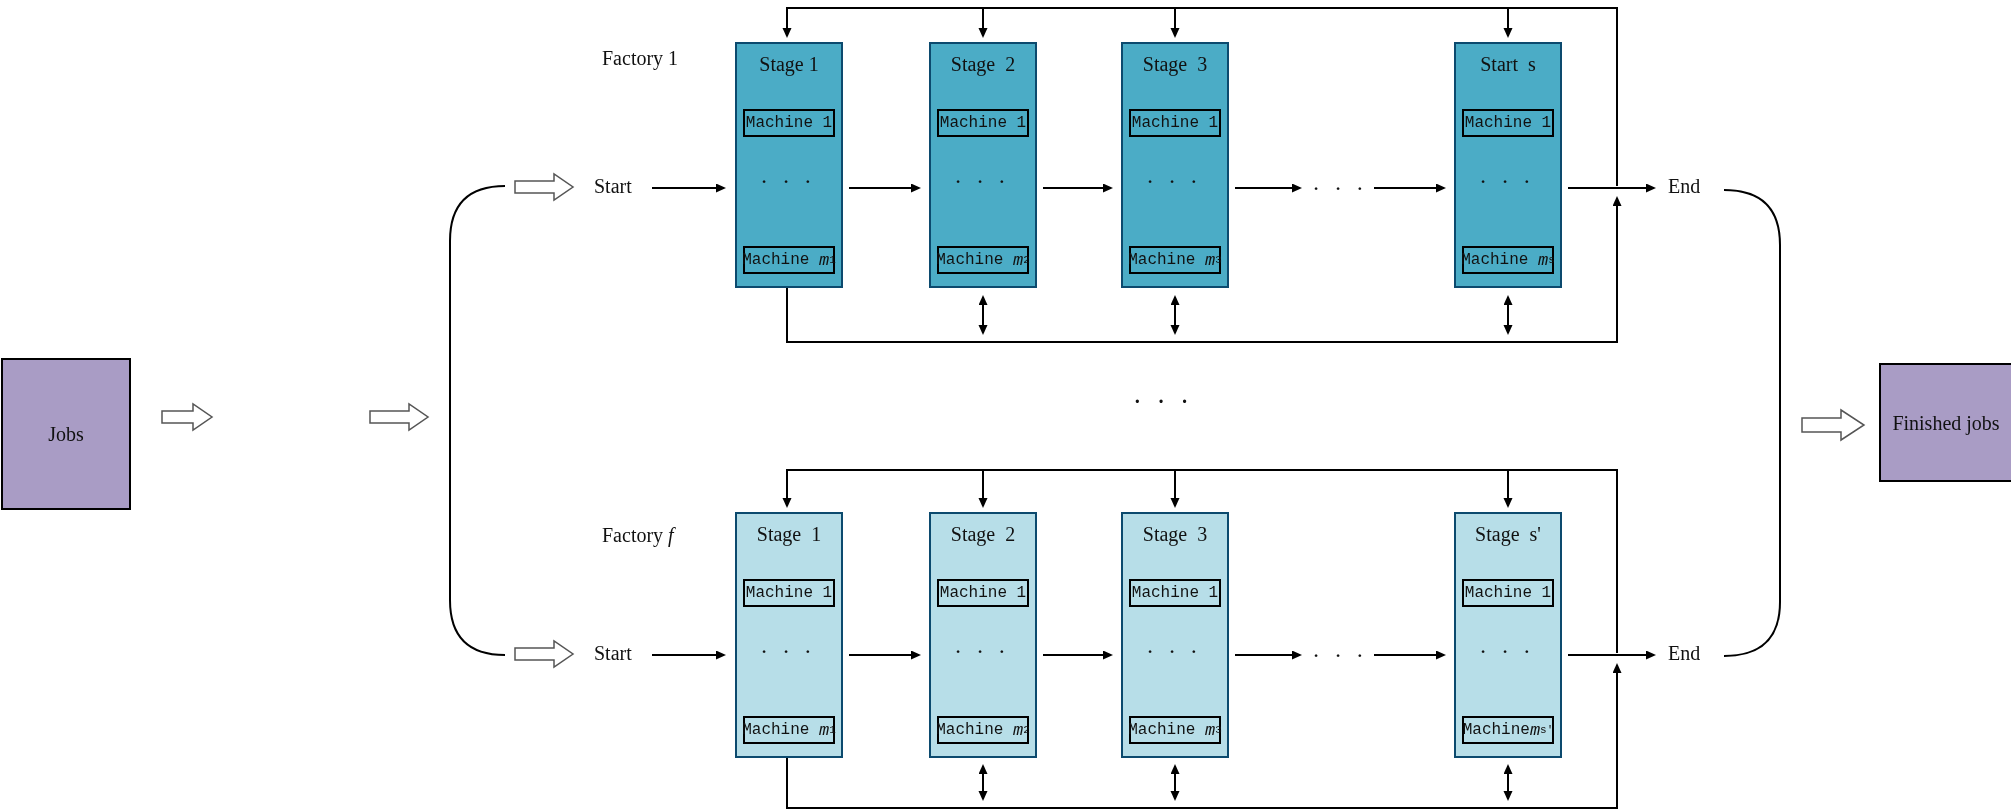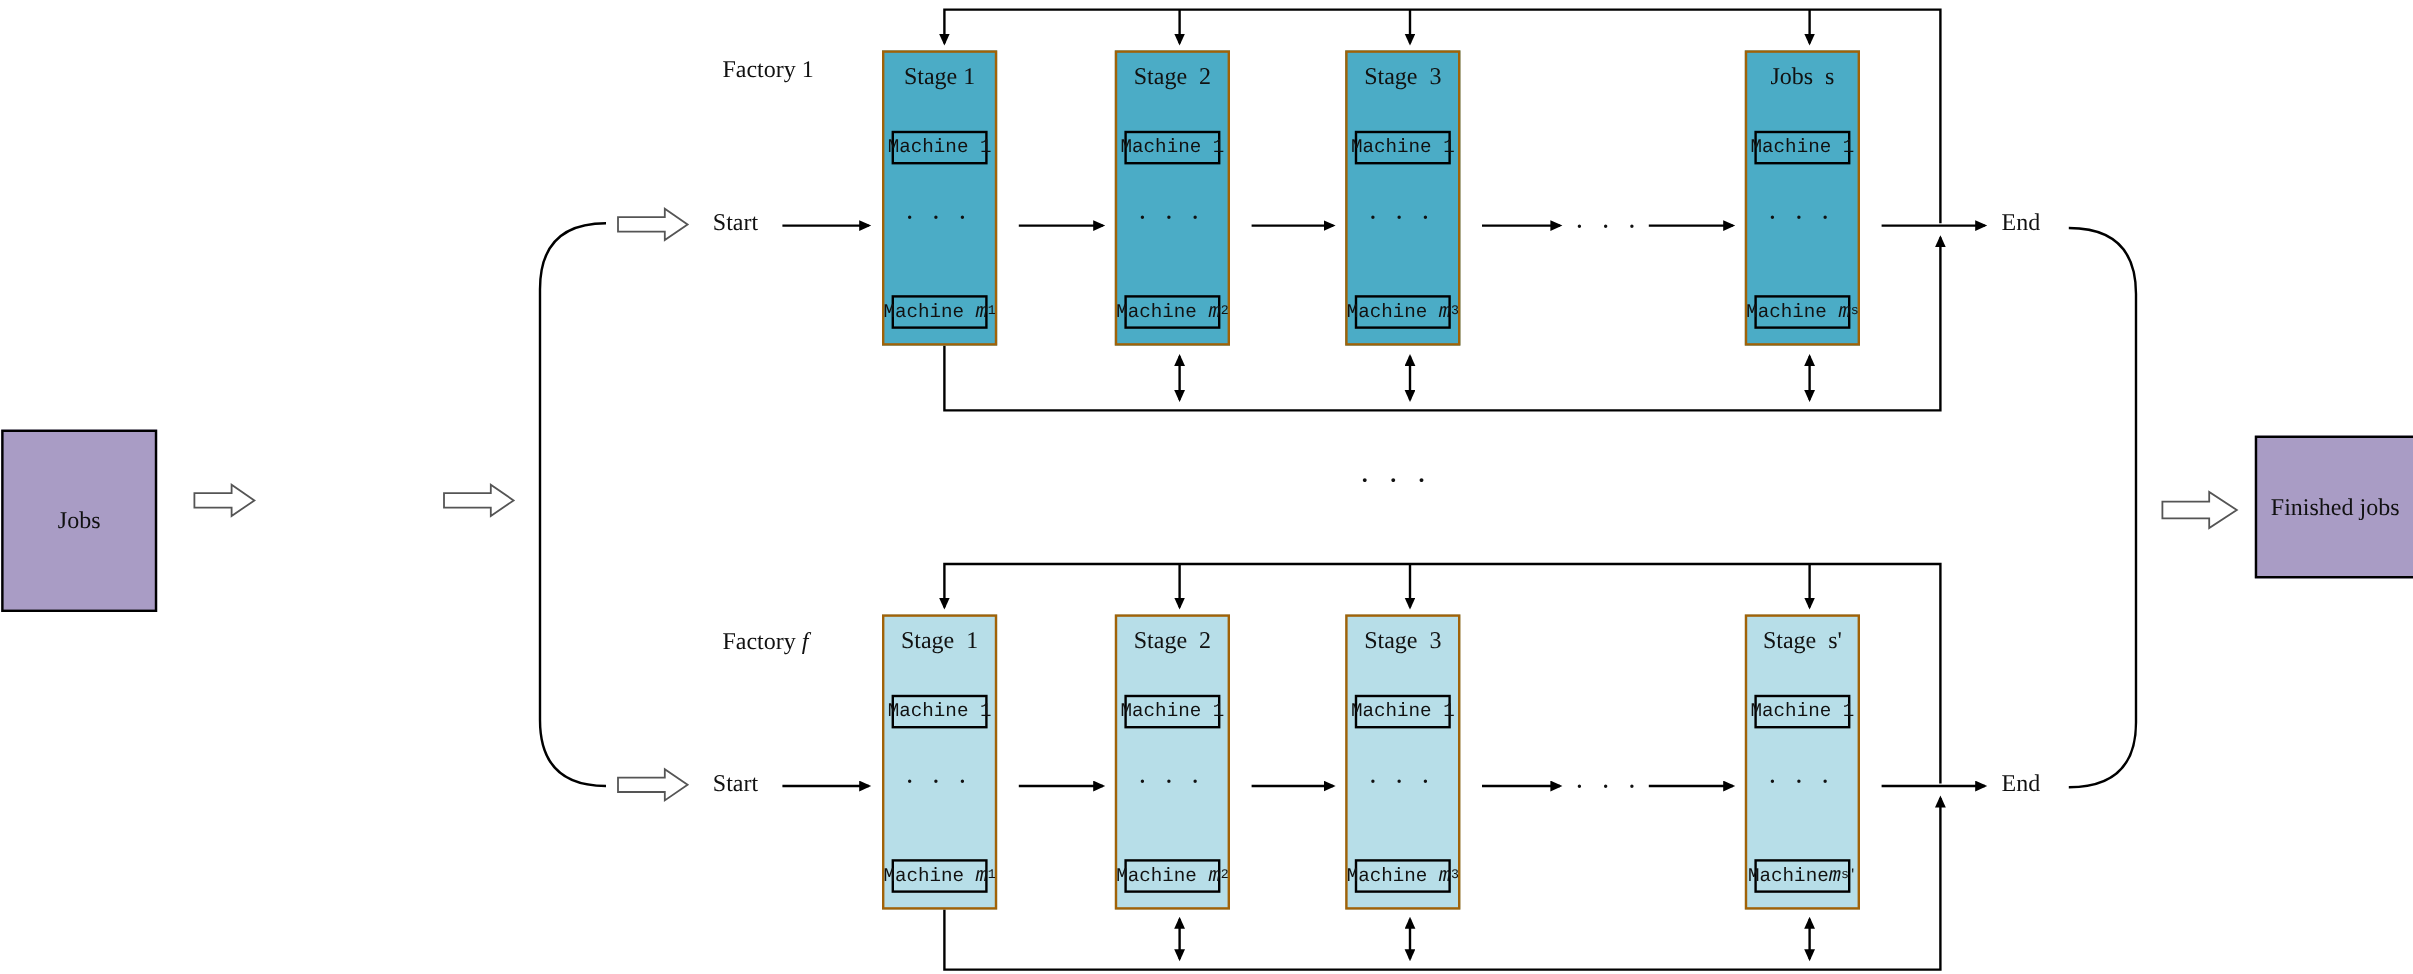--- a/index.html
+++ b/index.html
@@ -7,21 +7,21 @@
     position:relative;width:2011px;height:812px;background:#fff;overflow:hidden;
     font-family:"Liberation Serif","DejaVu Serif",serif;color:#111;
   }
   svg.layer{position:absolute;left:0;top:0;}
   .box{
     position:absolute;border:2px solid #000;box-sizing:border-box;
     display:flex;align-items:center;justify-content:center;text-align:center;
   }
   .purple{background:#A99CC5;}
   .stage{
-    position:absolute;width:96px;height:246px;border:2px solid #a16207;box-sizing:border-box;
+    position:absolute;width:108px;height:246px;border:2px solid #0c4a6e;box-sizing:border-box;
   }
   .stage.f1{background:#4BACC6;}
   .stage.ff{background:#B7DEE8;}
   .stage-title{
     position:absolute;top:9px;left:0;width:100%;text-align:center;
     font-size:20px;white-space:pre;
   }
   .machine{
     position:absolute;left:6px;right:6px;height:28px;border:2px solid #000;box-sizing:border-box;
     display:flex;align-items:center;justify-content:center;
@@ -130,21 +130,21 @@
     <div class="stage-dots">· · ·</div>
     <div class="machine mbottom"><span>Machine </span><i>m</i><sub>2</sub></div>
   </div>
   <div class="stage f1" style="left:1121px;top:42px;">
     <div class="stage-title">Stage  3</div>
     <div class="machine mtop">Machine 1</div>
     <div class="stage-dots">· · ·</div>
     <div class="machine mbottom"><span>Machine </span><i>m</i><sub>3</sub></div>
   </div>
   <div class="stage f1" style="left:1454px;top:42px;">
-    <div class="stage-title">Jobs  s</div>
+    <div class="stage-title">Start  s</div>
     <div class="machine mtop">Machine 1</div>
     <div class="stage-dots">· · ·</div>
     <div class="machine mbottom"><span>Machine </span><i>m</i><sub>s</sub></div>
   </div>
 
   <div class="dots" style="left:1128px;top:390px;width:72px;font-size:20px;">· · ·</div>
 
   <div class="lbl" style="left:602px;top:524px;"><span>Factory </span><i>f</i></div>
   <div class="lbl" style="left:594px;top:642px;">Start</div>
   <div class="lbl" style="left:1668px;top:642px;">End</div>

